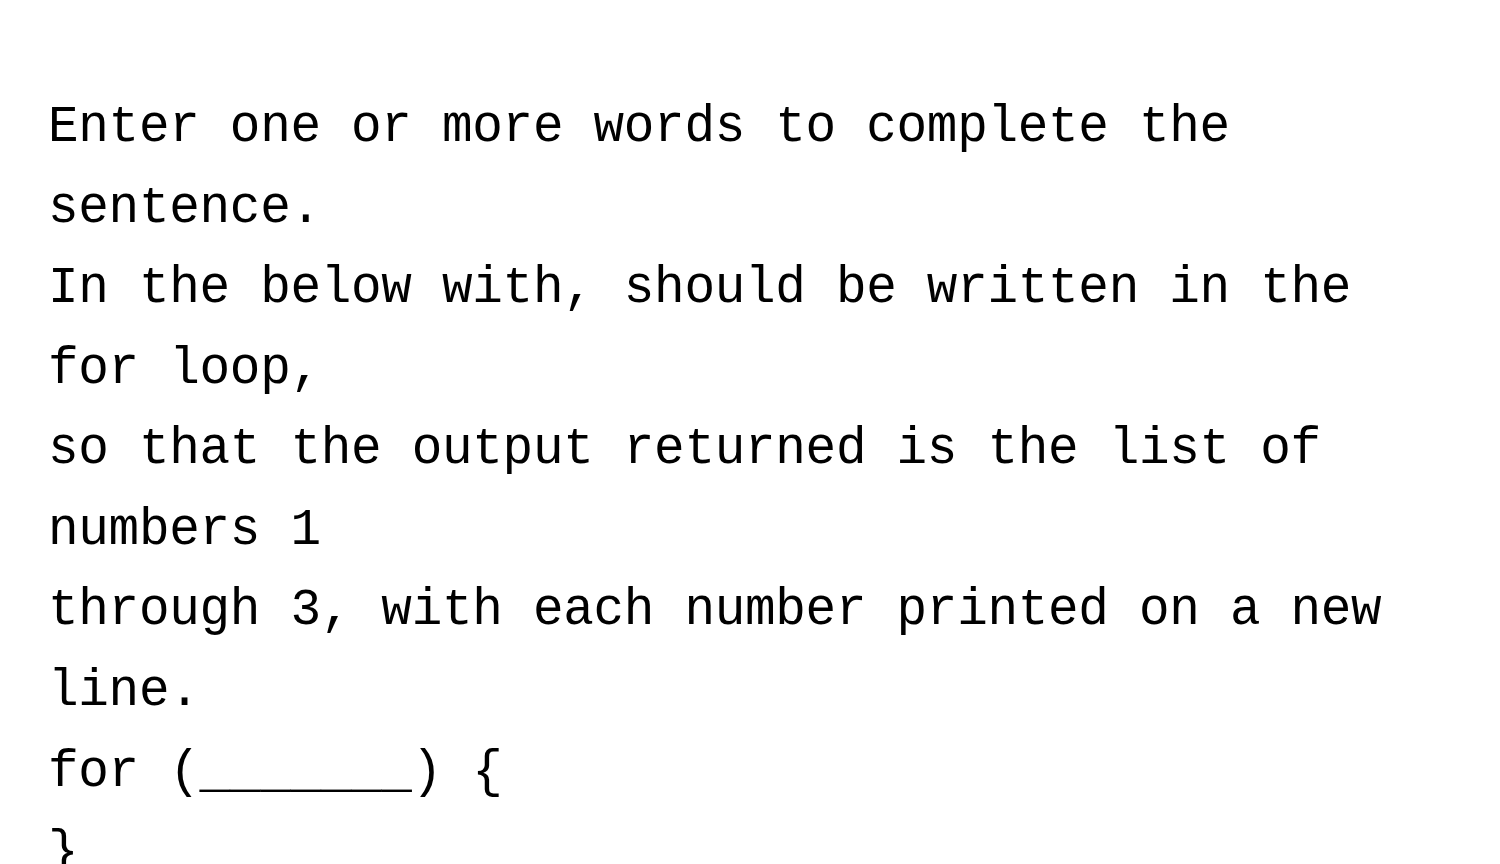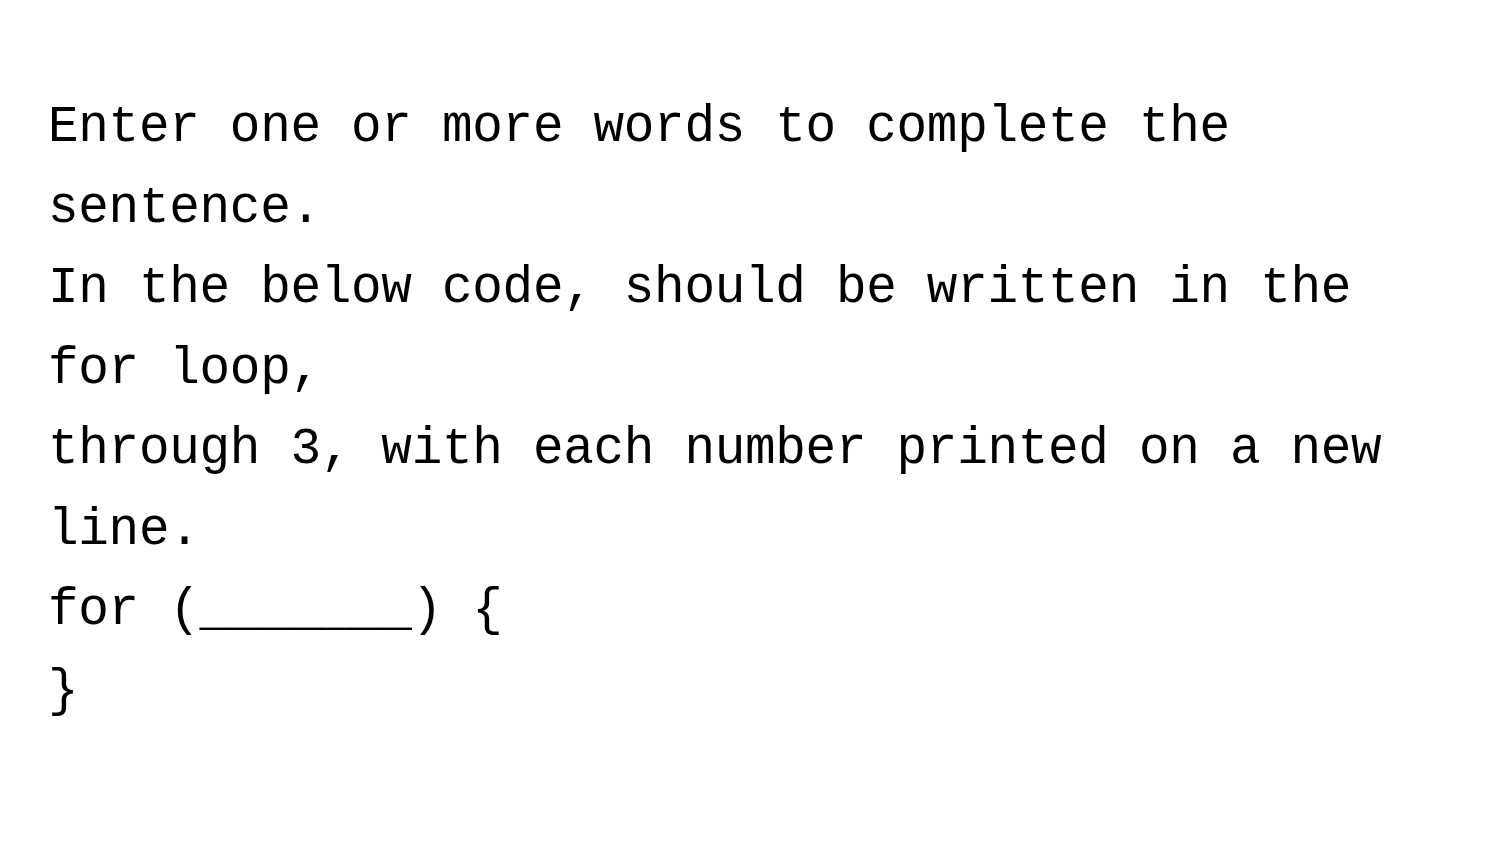--- a/index.html
+++ b/index.html
@@ -24,17 +24,18 @@
     letter-spacing: -0.3px;
     color: #000000;
     font-weight: 400;
   }
 </style>
 </head>
 <body>
 
 <div class="content">
   <div class="line">Enter one or more words to complete the sentence.</div>
-  <div class="line">In the below code, should be written in the for loop,</div>
+  <div class="line">In the below with, should be written in the for loop,</div>
+  <div class="line">so that the output returned is the list of numbers 1</div>
   <div class="line">through 3, with each number printed on a new line.</div>
   <div class="line">for (_______) {</div>
   <div class="line">}</div>
 </div>
 
 </body></html>

